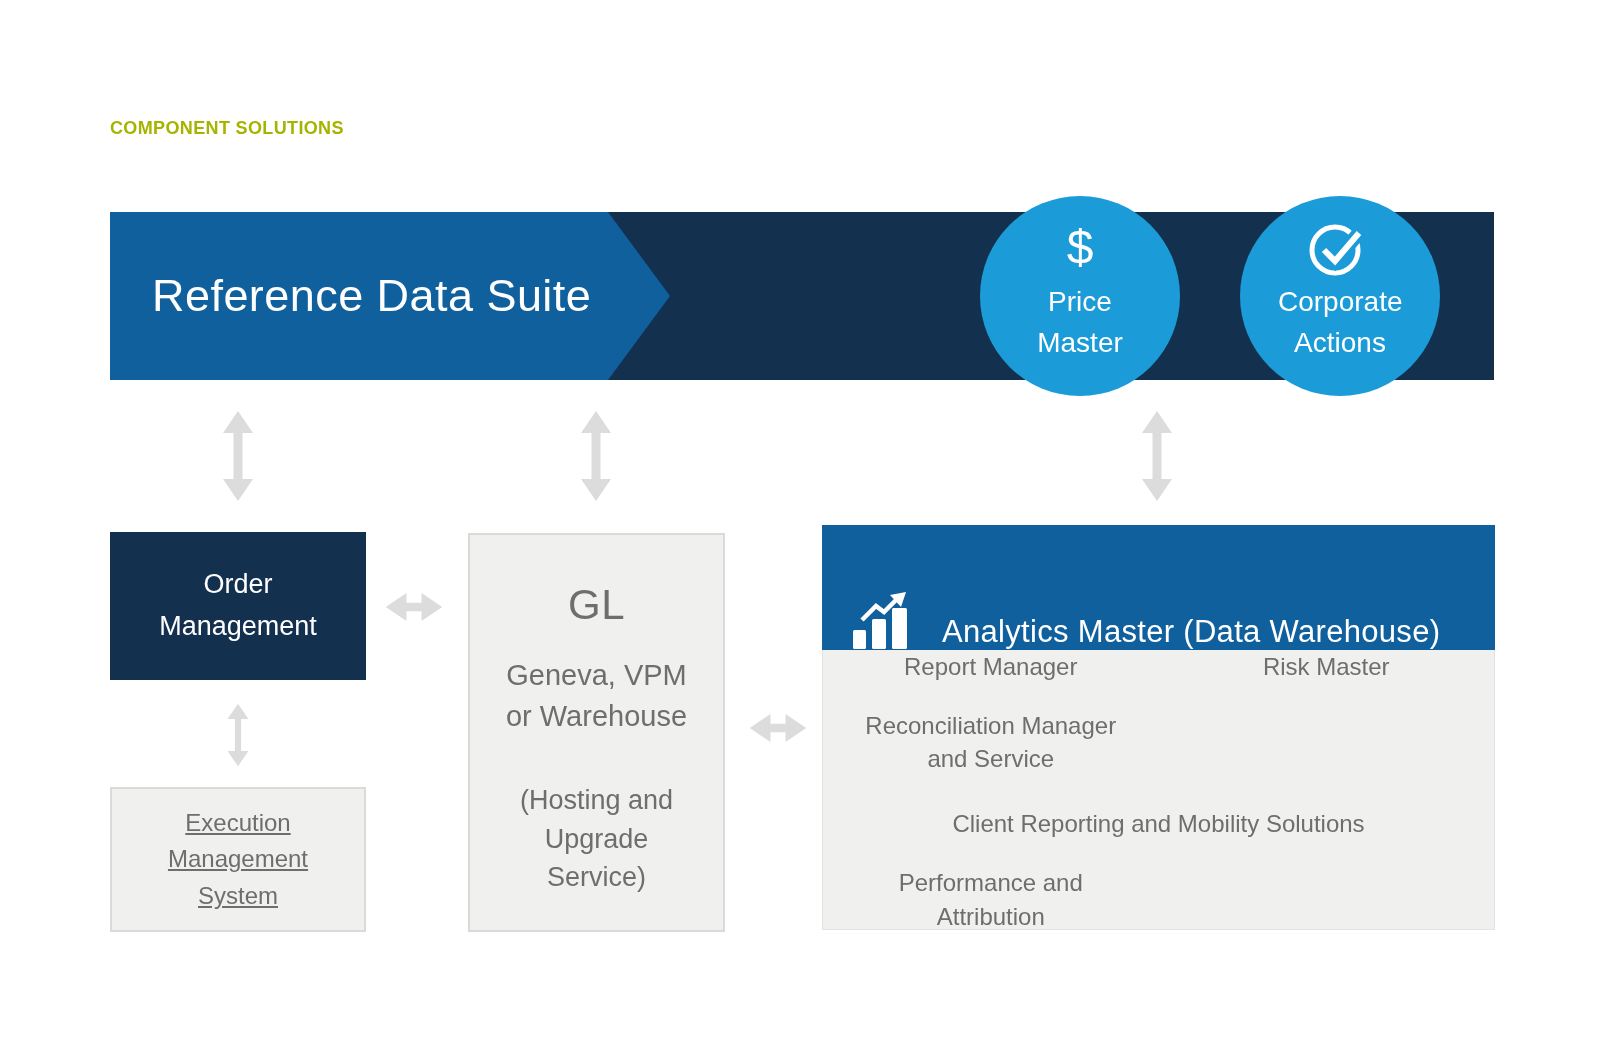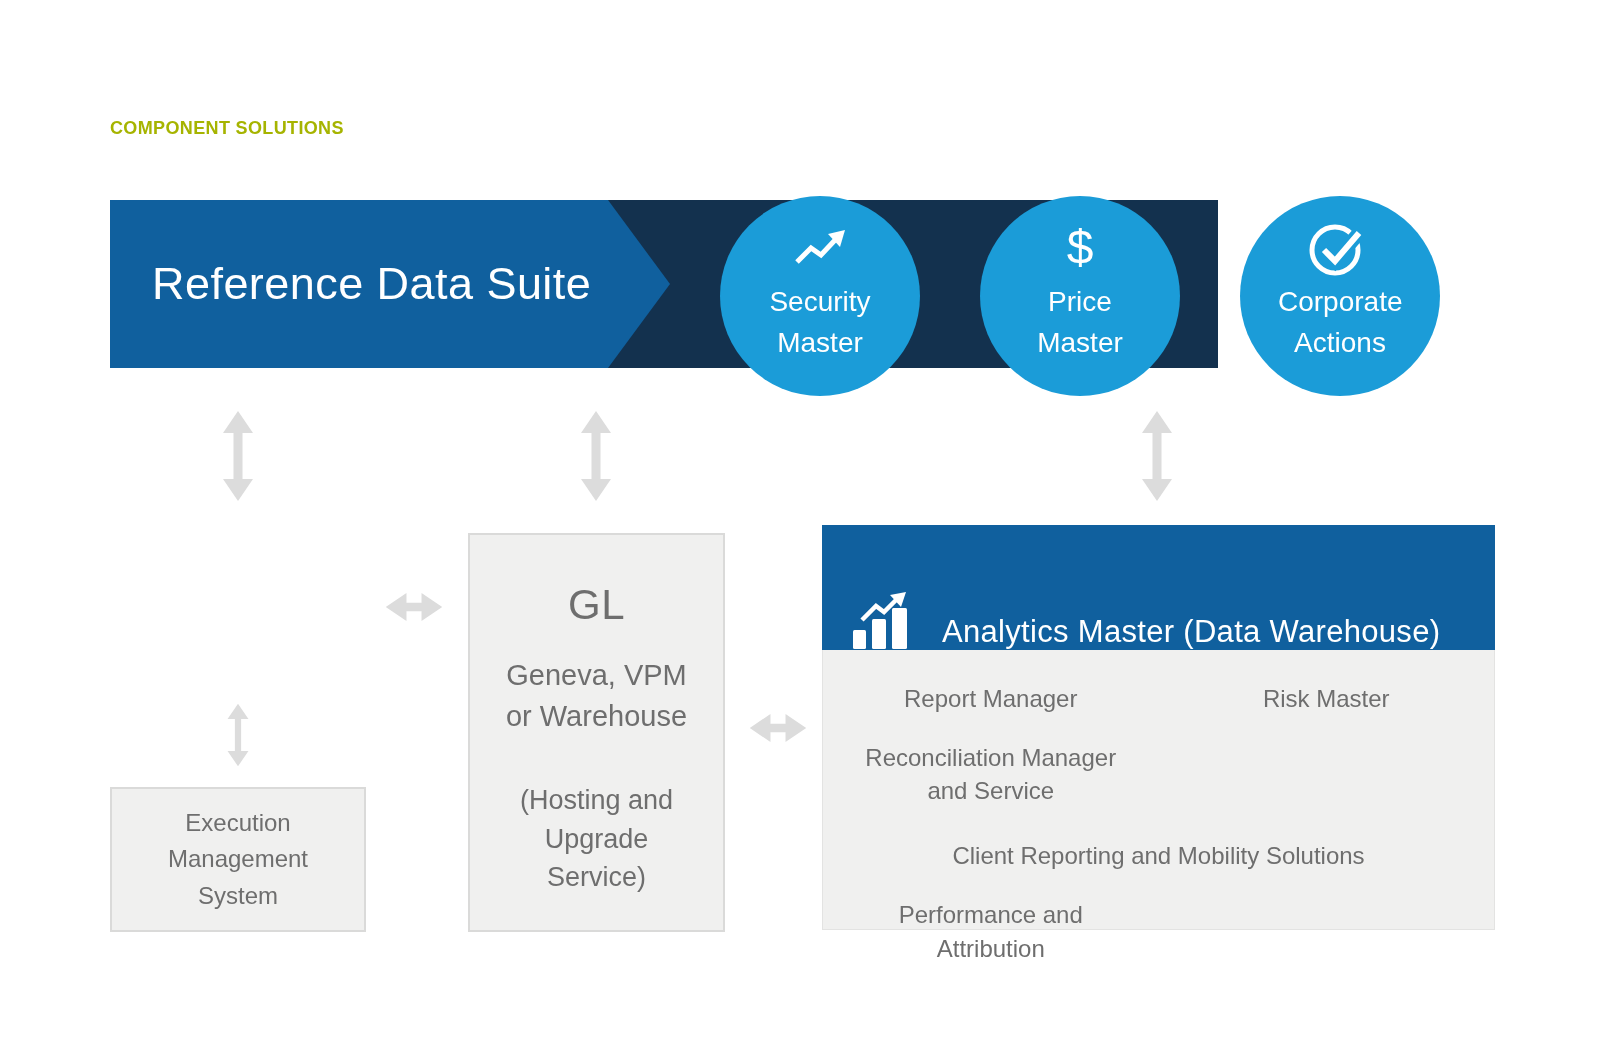--- a/index.html
+++ b/index.html
@@ -16,21 +16,21 @@
   .page{
     position:relative;width:1600px;height:1046px;background:#fff;overflow:hidden;
     font-family:"Liberation Sans",sans-serif;
   }
   .page-title{
     position:absolute;left:110px;top:118px;margin:0;
     font-size:18px;font-weight:700;letter-spacing:.02em;
     color:var(--accent-green,#a6b400);
   }
   
-  .banner{position:absolute;left:110px;top:200px;width:1108px;height:168px;background:var(--navy,#13314e);}
+  .banner{position:absolute;left:110px;top:212px;width:1384px;height:168px;background:var(--navy,#13314e);}
   .banner-arrow{position:absolute;left:0;top:0;}
   .banner-label{
     position:absolute;left:42px;top:0;height:168px;display:flex;align-items:center;
     color:#fff;font-size:45px;font-weight:300;letter-spacing:.01em;z-index:2;
   }
   
   .circle{
     position:absolute;top:196px;width:200px;height:200px;border-radius:50%;
     background:var(--light-blue,#1b9cd8);z-index:3;
     display:flex;flex-direction:column;align-items:center;justify-content:flex-start;
@@ -50,66 +50,57 @@
     position:absolute;background:var(--navy,#13314e);color:#fff;
     display:flex;align-items:center;justify-content:center;text-align:center;
   }
   .box-gray{
     position:absolute;background:var(--panel-gray,#f0f0ef);
     border:2px solid var(--panel-border,#dadad9);box-sizing:border-box;
     color:var(--text-gray,#6e6e6e);text-align:center;
   }
   .om-box{left:110px;top:532px;width:256px;height:148px;font-size:27px;font-weight:300;line-height:1.55;}
   .om-box .inner{width:200px;}
-  .ems-box{left:110px;top:787px;width:256px;height:145px;display:flex;align-items:center;justify-content:center;}
+  .ems-box{left:110px;top:787px;width:256px;height:145px;display:flex;align-items:center;justify-content:center;text-decoration:underline;}
   .ems-box .inner{width:180px;font-size:24px;font-weight:300;line-height:1.52;}
   .gl-box{left:468px;top:533px;width:257px;height:399px;padding-top:46px;}
   .gl-name{font-size:42px;font-weight:300;letter-spacing:.01em;}
   .gl-subtitle{margin-top:26px;font-size:29px;font-weight:300;line-height:1.42;width:200px;margin-left:auto;margin-right:auto;}
   .gl-note{margin-top:44px;font-size:27px;font-weight:300;line-height:1.42;width:210px;margin-left:auto;margin-right:auto;}
   
   .analytics{position:absolute;left:822px;top:525px;width:673px;height:405px;}
   .analytics-header{
     position:absolute;left:0;top:0;width:100%;height:125px;background:var(--blue,#10609e);
     display:flex;align-items:flex-end;box-sizing:border-box;padding-left:30px;
   }
   .analytics-title{color:#fff;font-size:31px;font-weight:300;margin-left:28px;letter-spacing:.01em;}
   .analytics-body{
     position:absolute;left:0;top:125px;width:100%;height:280px;
     background:var(--panel-gray,#f0f0ef);border:1px solid #e3e3e2;border-top:none;box-sizing:border-box;
     display:grid;grid-template-columns:50% 50%;align-content:start;
-    padding-top:32px;row-gap:26px;
+    row-gap:26px;
     color:var(--text-gray,#6e6e6e);font-size:24px;font-weight:300;text-align:center;line-height:1.38;
   }
   .analytics-item{justify-self:center;max-width:280px;}
   .analytics-item.wide{grid-column:1 / span 2;max-width:560px;margin-top:6px;}
 </style>
 </head>
 <body>
 
 <div class="page">
 
   <h1 class="page-title">COMPONENT SOLUTIONS</h1>
 
   <div class="banner">
     <svg class="banner-arrow" width="562" height="168" viewBox="0 0 562 168">
       <polygon points="0,0 498,0 560,84 498,168 0,168" fill="#10609e"></polygon>
     </svg>
     <div class="banner-label">Reference Data Suite</div>
   </div>
 
-  <div class="circle c1">
-    <div class="circle-icon">
-      <svg width="54" height="40" viewBox="0 0 54 40">
-        <path d="M4 34 L18 20 L28 27 L43 11" stroke="#fff" stroke-width="5" fill="none"></path>
-        <polygon points="52,2 35,6 47,19" fill="#fff"></polygon>
-      </svg>
-    </div>
-    <div class="circle-label">Security Master</div>
-  </div>
 
   <div class="circle c2">
     <div class="circle-icon">
       <span class="dollar-glyph">$</span>
     </div>
     <div class="circle-label">Price Master</div>
   </div>
 
   <div class="circle c3">
     <div class="circle-icon">
@@ -125,20 +116,23 @@
   <svg class="arrow" style="left:221px;top:410px" width="34" height="92" viewBox="0 0 34 92">
     <path d="M17 1 L32 23 L21.5 23 L21.5 69 L32 69 L17 91 L2 69 L12.5 69 L12.5 23 L2 23 Z" fill="#dcdcdc"></path>
   </svg>
   <svg class="arrow" style="left:579px;top:410px" width="34" height="92" viewBox="0 0 34 92">
     <path d="M17 1 L32 23 L21.5 23 L21.5 69 L32 69 L17 91 L2 69 L12.5 69 L12.5 23 L2 23 Z" fill="#dcdcdc"></path>
   </svg>
   <svg class="arrow" style="left:1140px;top:410px" width="34" height="92" viewBox="0 0 34 92">
     <path d="M17 1 L32 23 L21.5 23 L21.5 69 L32 69 L17 91 L2 69 L12.5 69 L12.5 23 L2 23 Z" fill="#dcdcdc"></path>
   </svg>
 
+  <div class="box-navy om-box">
+    <div class="inner">Order Management</div>
+  </div>
 
   <svg class="arrow" style="left:223px;top:703px" width="30" height="64" viewBox="0 0 34 92">
     <path d="M17 1 L32 23 L21.5 23 L21.5 69 L32 69 L17 91 L2 69 L12.5 69 L12.5 23 L2 23 Z" fill="#dcdcdc"></path>
   </svg>
 
   <div class="box-gray ems-box">
     <div class="inner">Execution Management System</div>
   </div>
 
   <svg class="arrow" style="left:384px;top:591px" width="60" height="32" viewBox="0 0 62 34">

